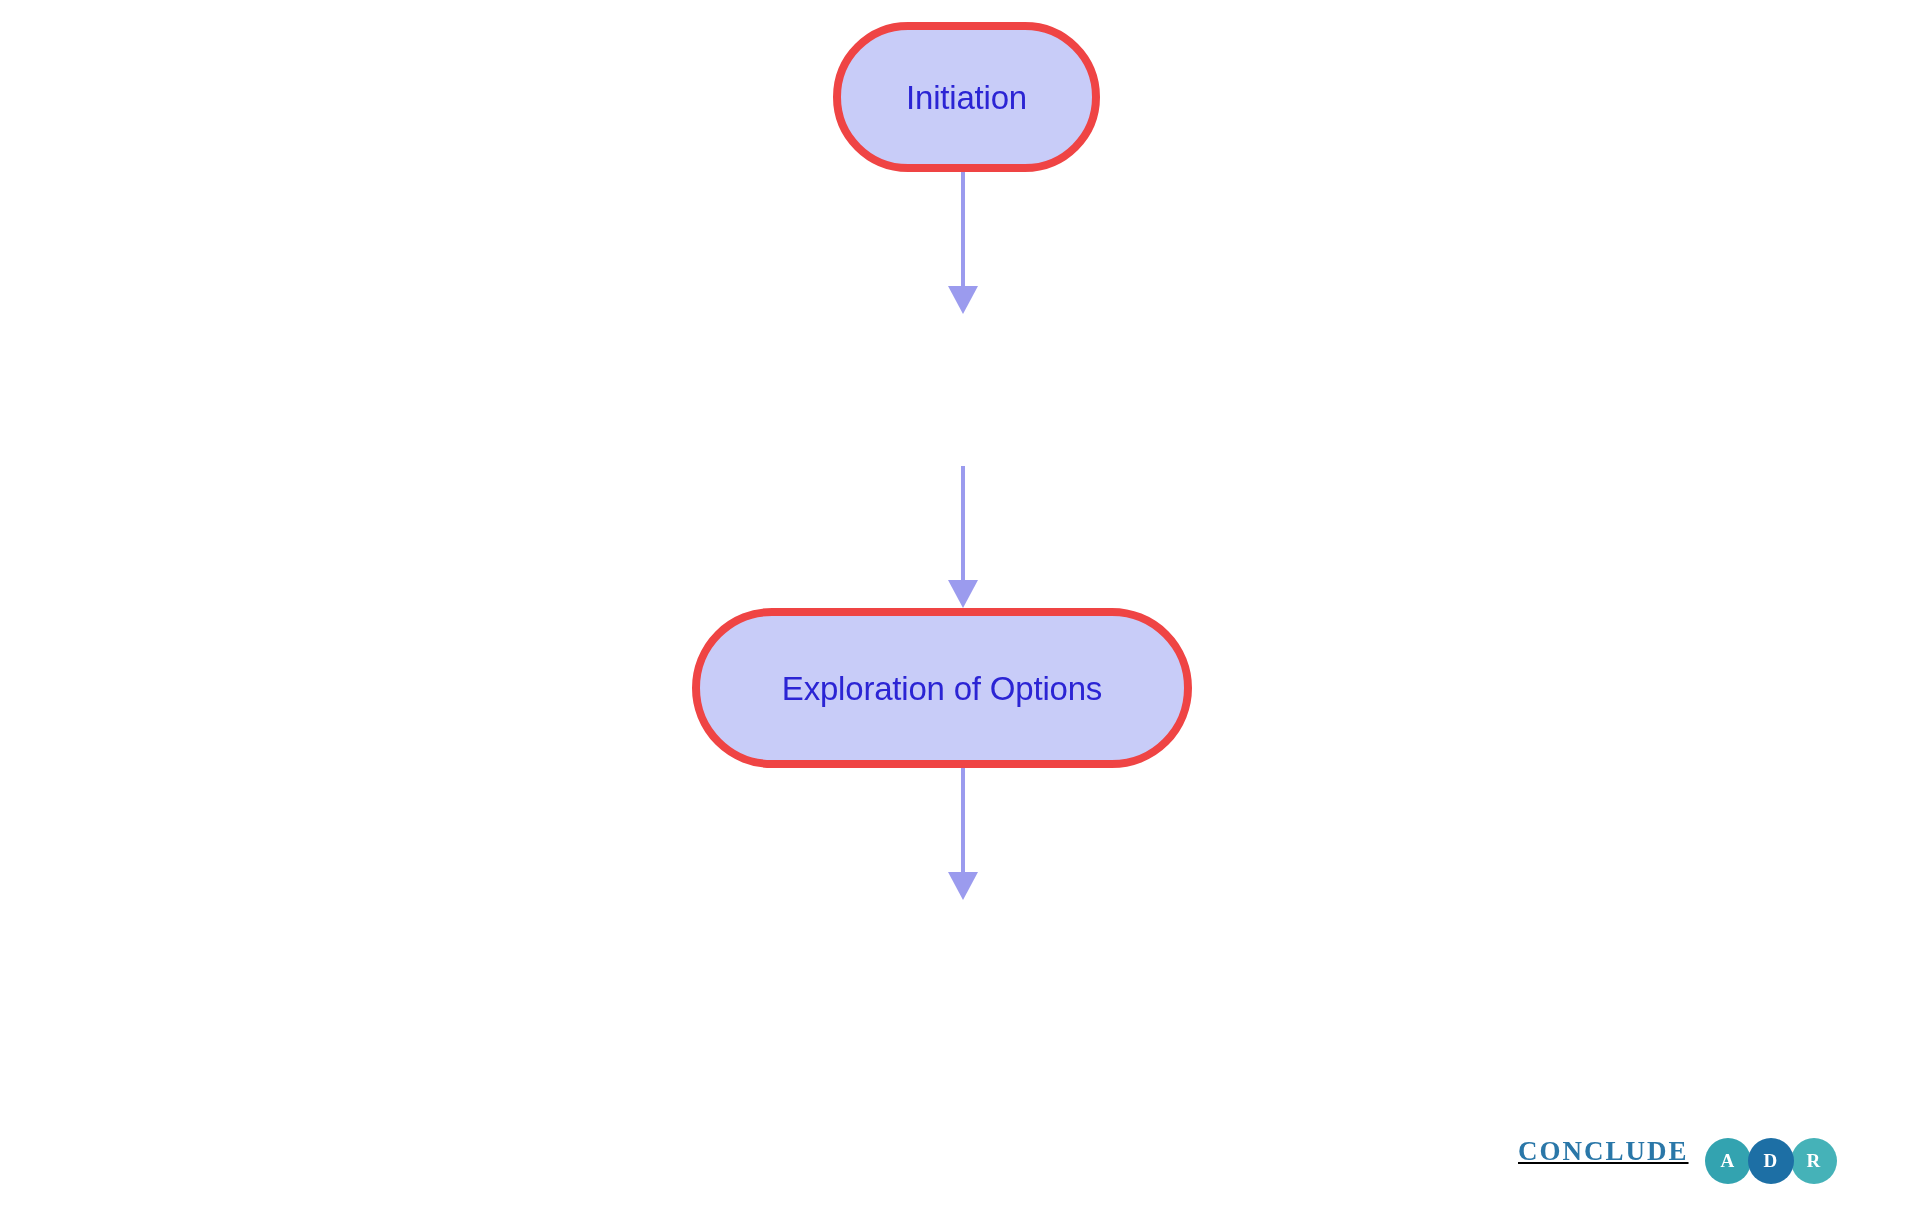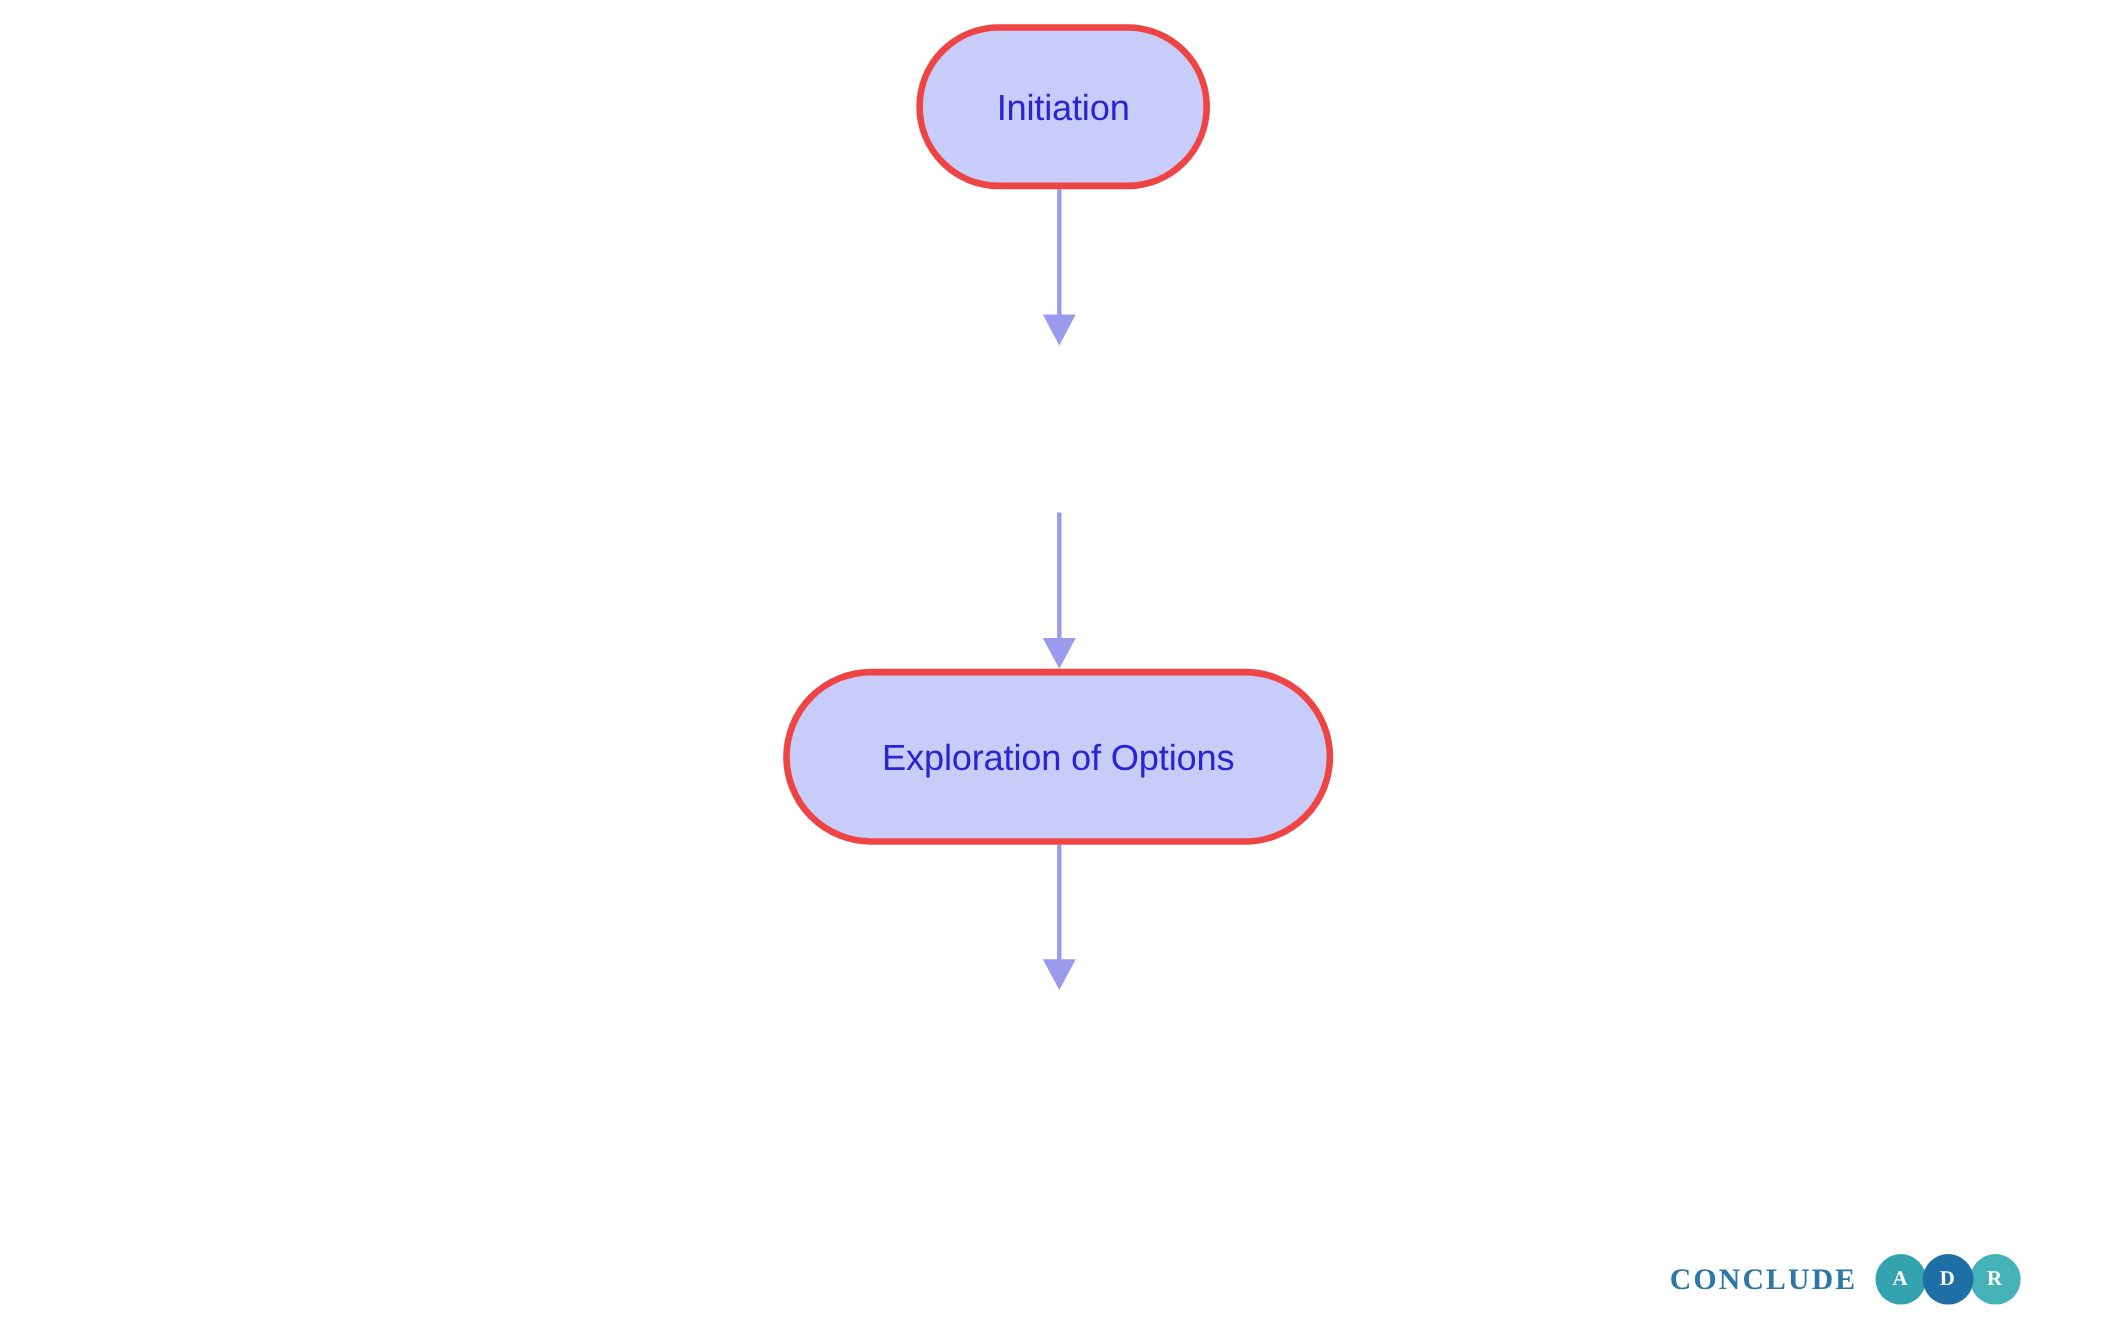--- a/index.html
+++ b/index.html
@@ -19,57 +19,57 @@
     width: 1920px;
     height: 1215px;
     background: #ffffff;
   }
 
   
   .node {
     position: absolute;
     box-sizing: border-box;
     background: #c8ccf8;
-    border: 6px solid #ef4444;
+    border: 8px solid #ef4444;
     border-radius: 999px;
     display: flex;
     align-items: center;
     justify-content: center;
     color: #2b24d4;
     font-family: "Liberation Sans", sans-serif;
     font-size: 33px;
     font-weight: 400;
     letter-spacing: -0.2px;
     white-space: nowrap;
     line-height: 1;
   }
 
   #node-0 { left: 833px;  top: 22px;   width: 267px; height: 150px; }
   #node-1 { left: 712px;  top: 314px;  width: 500px; height: 152px; }
-  #node-2 { left: 712px;  top: 608px;  width: 500px; height: 160px; }
+  #node-2 { left: 692px;  top: 608px;  width: 500px; height: 160px; }
   #node-3 { left: 800px;  top: 900px;  width: 326px; height: 156px; }
 
   
   .edge {
     position: absolute;
     left: 0;
     top: 0;
     width: 1920px;
     height: 1215px;
     pointer-events: none;
   }
 
   
   #logo {
     position: absolute;
     left: 1518px;
     top: 1138px;
     display: flex;
-    align-items: center;
     height: 50px;
+    text-decoration: underline;
   }
   #logo-wordmark {
     font-family: "Liberation Serif", "DejaVu Serif", serif;
     font-size: 27px;
     font-weight: 700;
     letter-spacing: 2.0px;
     color: #2a77a8;
     line-height: 1;
     margin-right: 16px;
     white-space: nowrap;

